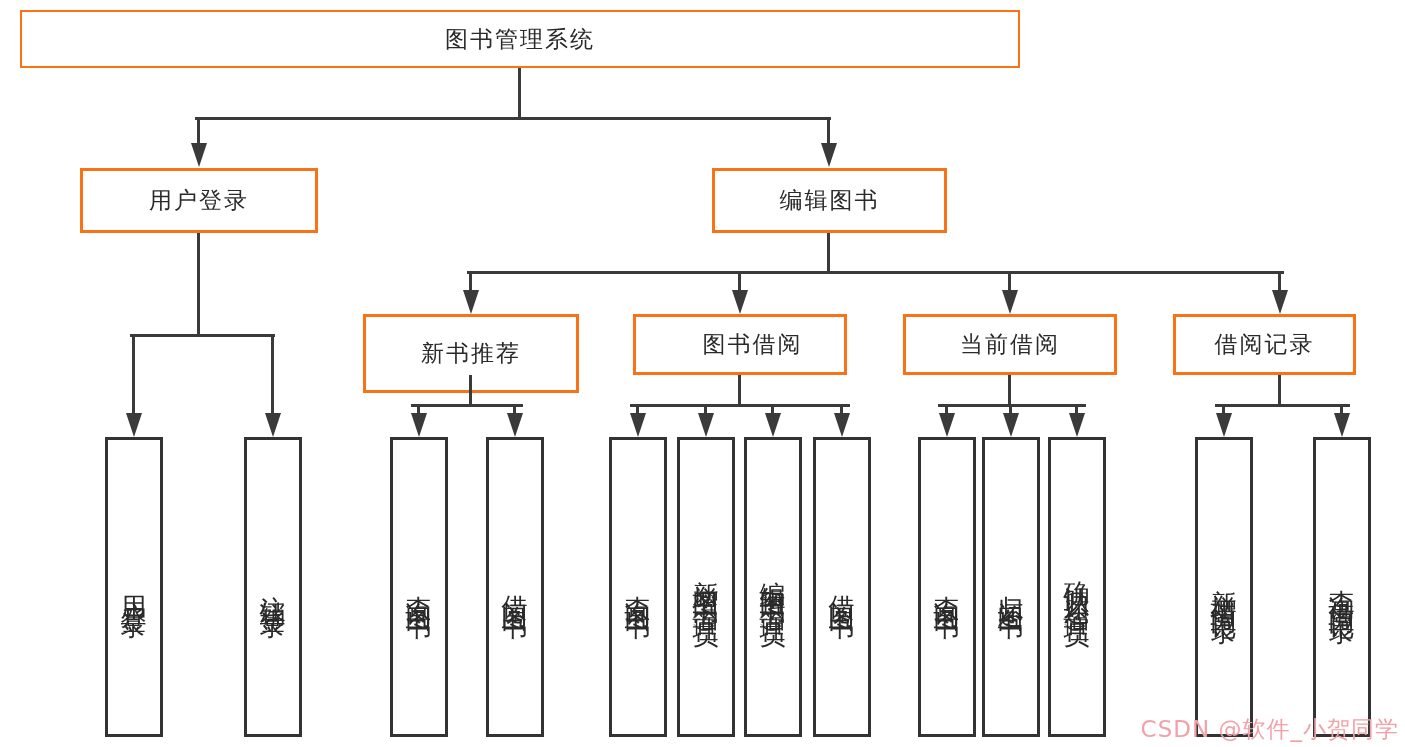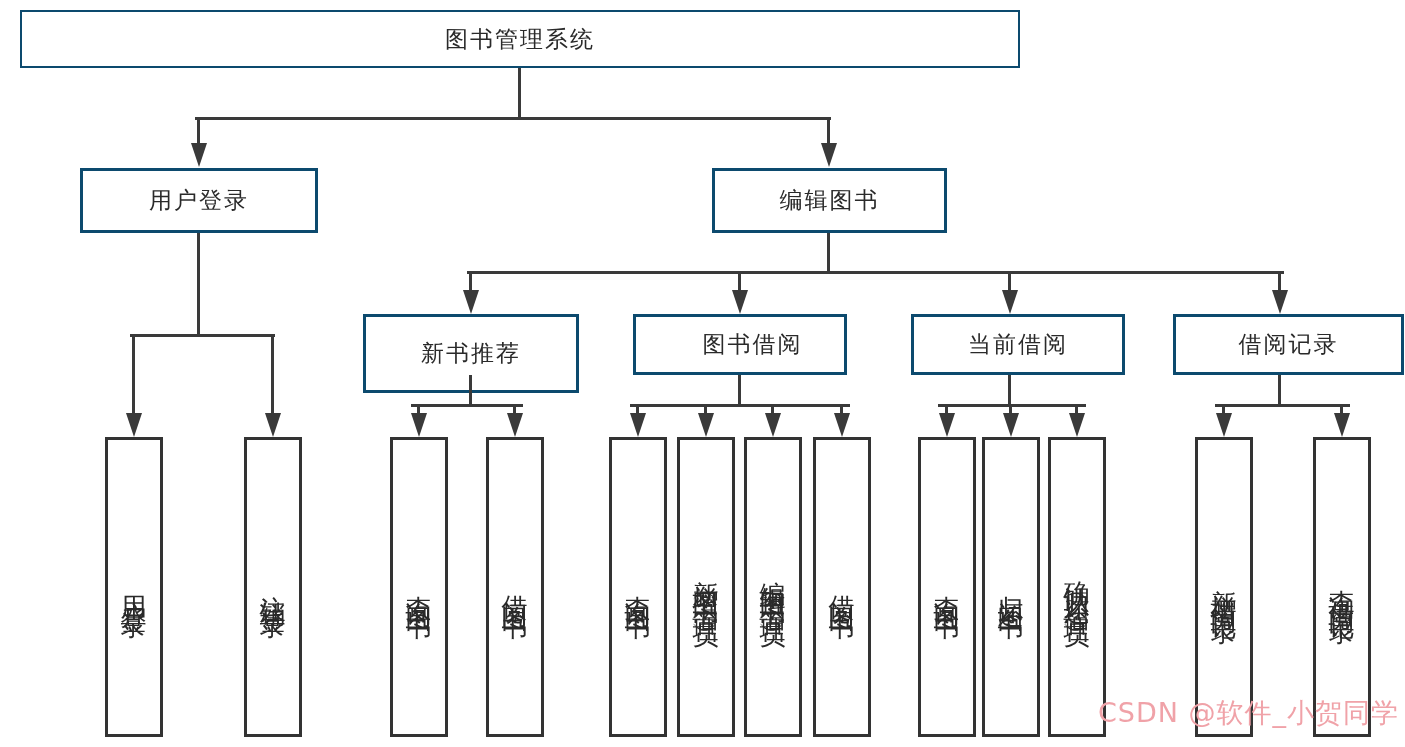--- a/index.html
+++ b/index.html
@@ -8,21 +8,21 @@
     width: 1405px;
     height: 747px;
     background: #ffffff;
     font-family: "DejaVu Sans", "Liberation Sans", sans-serif;
     overflow: hidden;
   }
   
   .hbox {
     position: absolute;
     box-sizing: border-box;
-    border: 3px solid #0c4a6e;
+    border: 3px solid #f97316;
     background: #ffffff;
     display: flex;
     align-items: center;
     justify-content: center;
     font-size: 23px;
     letter-spacing: 2px;
     color: #2a2a2a;
   }
   .hbox.root { border-width: 2px; }
   
@@ -54,22 +54,22 @@
   .arrow {
     position: absolute;
     width: 0; height: 0;
     border-left: 8px solid transparent;
     border-right: 8px solid transparent;
     border-top: 24px solid #3a3a3a;
   }
   #watermark {
     position: absolute;
     right: 6px;
-    bottom: 16px;
-    font-size: 27px;
+    bottom: 2px;
+    font-size: 23px;
     letter-spacing: 1px;
     color: #f0a2a8;
   }
 </style>
 </head>
 <body>
 
 <div id="canvas">
 
   <div class="hbox root" style="left:20px; top:10px; width:1000px; height:58px;">
@@ -107,24 +107,24 @@
   <div class="arrow" style="left:732px;  top:290px;"></div>
   <div class="arrow" style="left:1002px; top:290px;"></div>
   <div class="arrow" style="left:1272px; top:290px;"></div>
 
   <div class="hbox" style="left:363px; top:314px; width:216px; height:79px;font-family:Liberation Mono, monospace;">
     <span>新书推荐</span>
   </div>
   <div class="hbox" style="left:633px; top:314px; width:214px; height:61px;padding-left:25px;">
     <span>图书借阅</span>
   </div>
-  <div class="hbox" style="left:903px; top:314px; width:214px; height:61px;margin-left:8px;">
+  <div class="hbox" style="left:903px; top:314px; width:214px; height:61px;">
     <span>当前借阅</span>
   </div>
-  <div class="hbox" style="left:1173px; top:314px; width:231px; height:61px;">
+  <div class="hbox" style="left:1173px; top:314px; width:183px; height:61px;">
     <span>借阅记录</span>
   </div>
 
   <div class="vl" style="left:469px; top:375px; height:32px;"></div>
   <div class="hl" style="left:411px; top:404px; width:112px;"></div>
   <div class="vl" style="left:417px; top:404px; height:12px;"></div>
   <div class="vl" style="left:513px; top:404px; height:12px;"></div>
   <div class="arrow" style="left:411px; top:413px;"></div>
   <div class="arrow" style="left:507px; top:413px;"></div>
 

